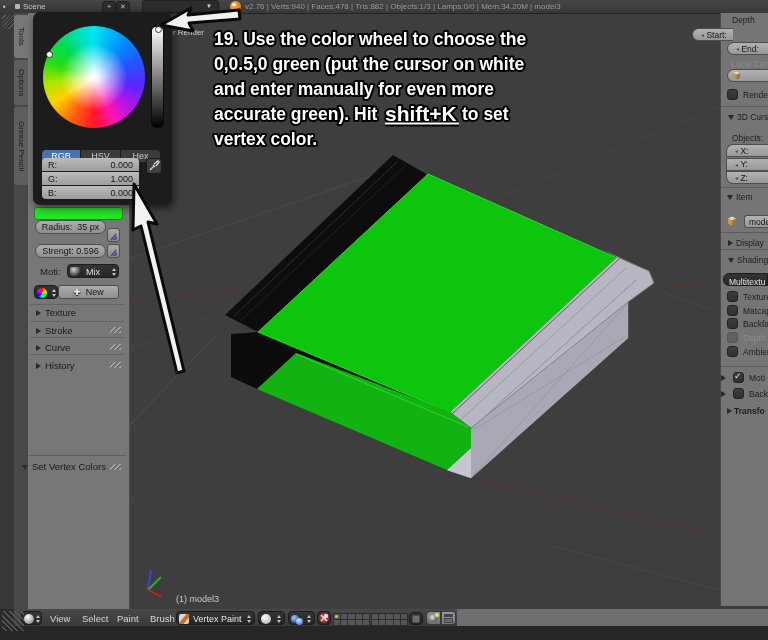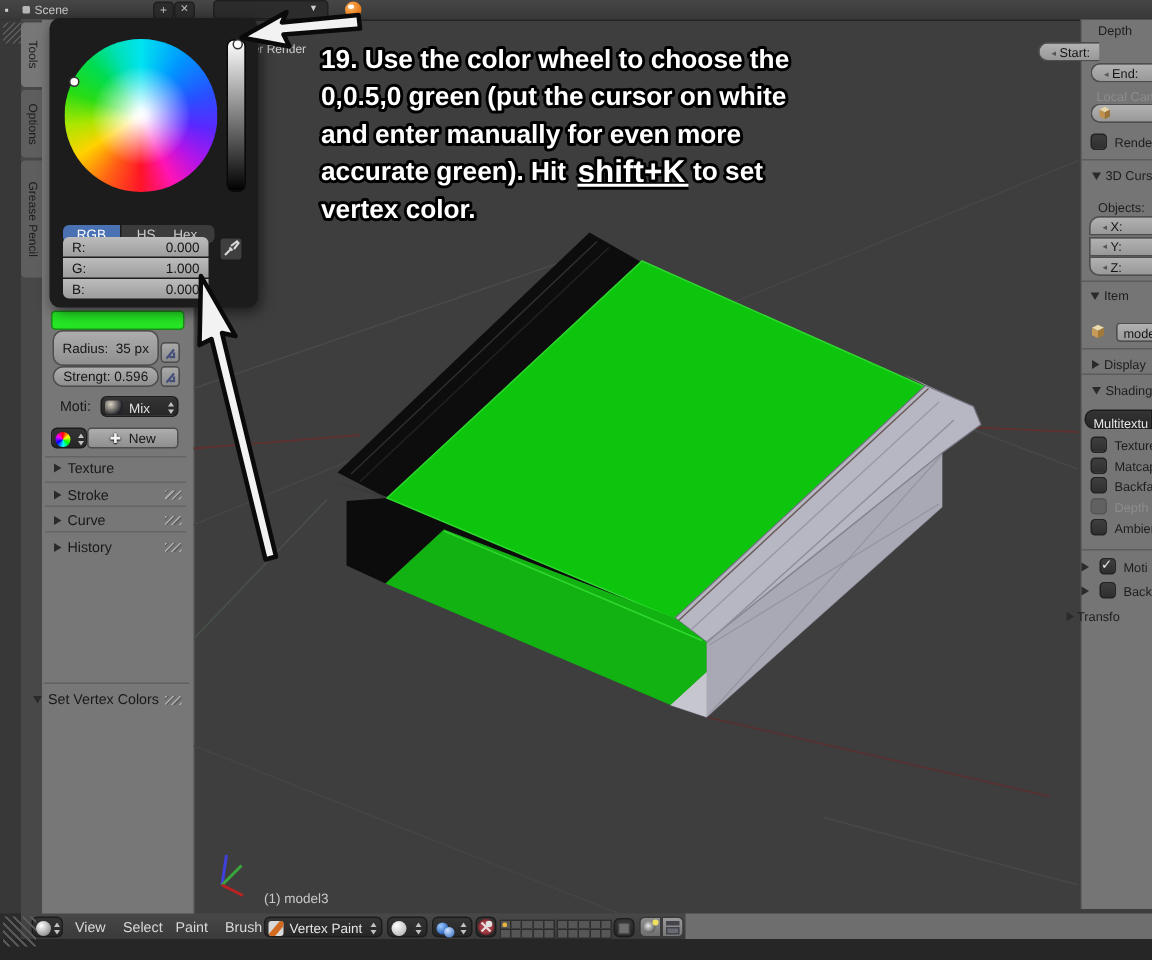--- a/index.html
+++ b/index.html
@@ -81,38 +81,39 @@
     <span class="txt" style="left:23px;color:#c8c8c8;">Scene</span>
   <div class="hfield" style="left:102px;top:1px;width:12px;height:10px;color:#bbb;font-size:8px;text-align:center;line-height:10px;">+</div>
   <div class="hfield" style="left:116px;top:1px;width:12px;height:10px;color:#bbb;font-size:7px;text-align:center;line-height:10px;">✕</div>
   <div class="hfield" style="left:142px;top:0px;width:75px;height:11px;"></div>
   <span class="txt" style="left:148px;margin-top:26px;">Blender Render</span>
   <span class="txt" style="left:206px;font-size:6px;top:3px;">▼</span>
   <div style="position:absolute;left:230px;top:1px;width:11px;height:11px;border-radius:50%;
        background:radial-gradient(circle at 35% 35%,#ffb25e,#e87d1e 60%,#b85a10);">
    <div style="position:absolute;left:2px;top:2px;width:4px;height:3px;border-radius:50%;background:#fff;"></div>
     </div>
+  <span class="txt" style="left:245px;color:#9a9a9a;font-size:8px;">v2.76 | Verts:940 | Faces:478 | Tris:882 | Objects:1/3 | Lamps:0/0 | Mem:34.20M | model3</span>
 </div>
 
 <div class="abs" id="lcol"></div>
 <div class="abs" style="left:2px;top:15px;width:14px;height:14px;
   background:repeating-linear-gradient(135deg,transparent 0 2px,#5a5a5a 2px 3px);"></div>
 <div class="abs" style="left:2px;top:611px;width:22px;height:20px;z-index:2;
   background:repeating-linear-gradient(45deg,transparent 0 2.5px,#585858 2.5px 4px);"></div>
 
 <div class="abs" id="shelf"></div>
 <div class="abs" id="tabs">
   <div class="vtab act" style="top:2px;height:43px;">Tools</div>
   <div class="vtab inact" style="top:47px;height:45px;">Options</div>
   <div class="vtab inact" style="top:94px;height:78px;">Grease Pencil</div>
 </div>
 
 <div class="abs" style="left:34px;top:207px;width:89px;height:13px;background:#25e625;border:1px solid #1a8a1a;border-radius:3px;box-sizing:border-box;"></div>
 
-<div class="pill" style="left:35px;top:220px;width:71px;height:24px;">Radius:&nbsp; 35 px</div>
+<div class="pill" style="left:35px;top:220px;width:71px;height:14px;">Radius:&nbsp; 35 px</div>
 <div class="sqbtn" style="left:107px;top:228px;width:13px;height:14px;"><svg width="11" height="12">
       <path d="M3 9 L8 3 M5 8 L8 8 L8 5" stroke="#44507a" stroke-width="1.5" fill="none"></path>
     </svg></div>
 <div class="pill" style="left:35px;top:243.5px;width:71px;height:14px;">Strengt: 0.596</div>
 <div class="sqbtn" style="left:107px;top:243.5px;width:13px;height:14px;"><svg width="11" height="12">
       <path d="M3 9 L8 3 M5 8 L8 8 L8 5" stroke="#44507a" stroke-width="1.5" fill="none"></path>
     </svg></div>
 
 <div class="phead" style="left:40px;top:266px;">Moti:</div>
 <div class="dbtn" style="left:67px;top:264px;width:52px;height:14px;">
@@ -196,21 +197,21 @@
 <div class="chk" style="left:727px;top:346px;"></div>
 <div class="rlab" style="left:743px;top:347px;">Ambien</div>
 <div style="position:absolute;left:721px;top:366px;width:47px;height:1px;background:#5c5c5c;"></div>
 <div class="rlab" style="left:721px;top:373px;"><span class="tri-r" style="margin-right:2px;"></span></div>
 <div class="chk" style="left:733px;top:372px;"></div>
 <span style="position:absolute;left:734px;top:371px;color:#e8e8e8;font-size:9px;">✓</span>
 <div class="rlab" style="left:749px;top:373px;">Moti</div>
 <div class="rlab" style="left:721px;top:389px;"><span class="tri-r" style="margin-right:2px;"></span></div>
 <div class="chk" style="left:733px;top:388px;"></div>
 <div class="rlab" style="left:749px;top:389px;">Back</div>
-<div class="rlab" style="left:711px;top:406px;"><span class="tri-r" style="margin-right:2px;"></span>Transfo</div>
+<div class="rlab" style="left:727px;top:406px;font-weight:bold;"><span class="tri-r" style="margin-right:2px;"></span>Transfo</div>
 
 <div class="abs" id="blc"></div>
 <div class="abs" id="bbar"></div>
 <div class="abs" id="bbar2"></div>
 <div class="abs" id="bbot"></div>
 
 <div class="dbtn" style="left:21px;top:611px;width:21px;height:14px;">
   <div style="position:absolute;left:2px;top:2px;width:10px;height:10px;border-radius:50%;
        background:radial-gradient(circle at 35% 30%,#fff,#9a9a9a 70%,#777);"></div>
   <span class="updn" style="right:0px;top:3px;">
@@ -313,21 +314,21 @@
   <text x="176" y="602" font-size="9" fill="#c9c9c9" font-family="Liberation Sans">(1) model3</text>
 </svg>
 
 <div class="abs" id="popup" style="z-index:2;">
   <div id="wheel" style="left:10px;top:14px;"></div>
   <div class="dotc" style="left:13px;top:39px;"></div>
   <div id="vslider" style="left:118px;top:14px;"></div>
   <div class="dotc" style="left:121.5px;top:14px;"></div>
   <div class="ptab" style="left:9px;width:38px;border-radius:4px 0 0 4px;background:#4a72b2;color:#fff;">RGB</div>
   <div class="ptab" style="left:48px;width:39px;">HSV</div>
-  <div class="ptab" style="left:71px;width:39px;border-radius:0 4px 4px 0;">Hex</div>
+  <div class="ptab" style="left:88px;width:39px;border-radius:0 4px 4px 0;">Hex</div>
   <div class="rgbrow" style="top:146px;border-radius:4px 4px 0 0;">
       <span class="lab">R:</span>
       <span class="val">0.000</span>
     </div>
   <div class="rgbrow" style="top:160px;">
       <span class="lab">G:</span>
       <span class="val">1.000</span>
     </div>
   <div class="rgbrow" style="top:174px;border-radius:0 0 4px 4px;">
       <span class="lab">B:</span>

